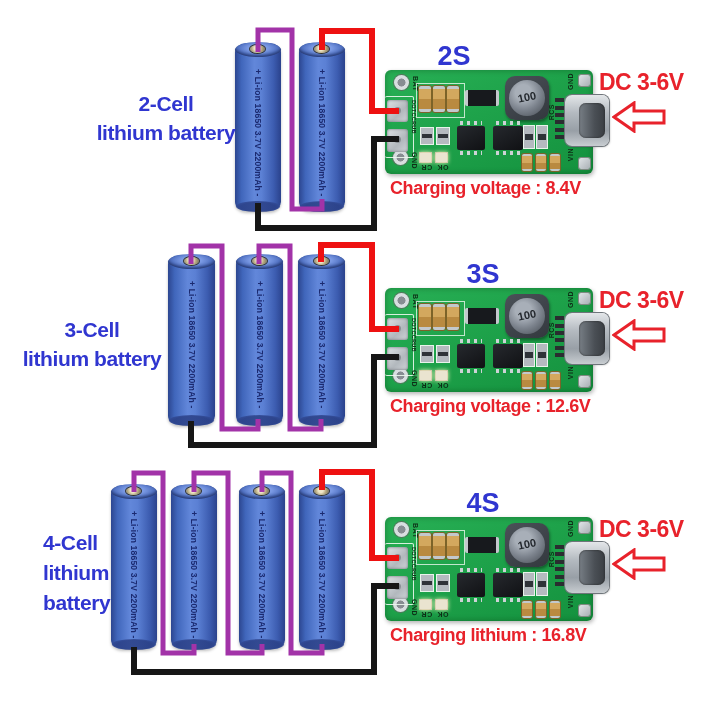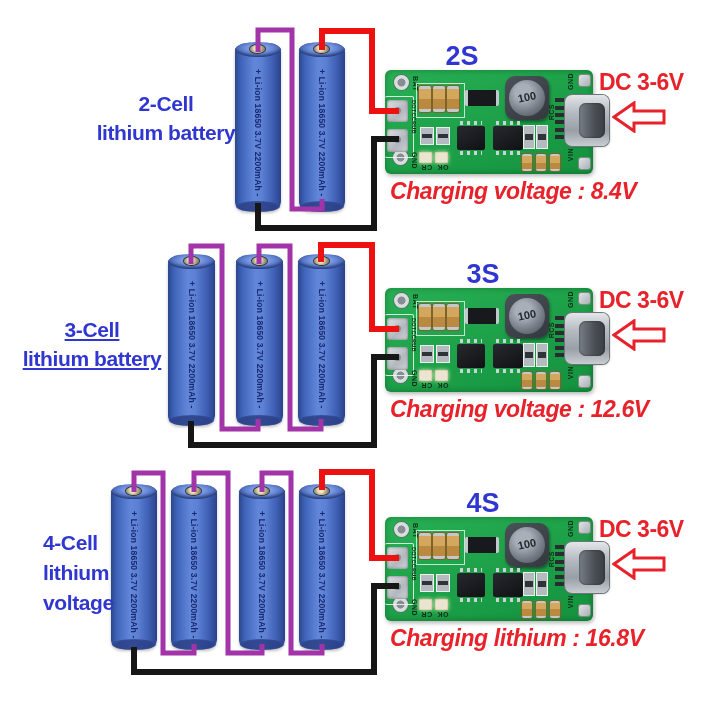--- a/index.html
+++ b/index.html
@@ -88,51 +88,51 @@
   .led.led1{left:35px}.led.led2{left:51px}
   .usb-pins{position:absolute;left:170px;top:28px;width:9px;height:45px;
     background:repeating-linear-gradient(180deg,#2a2d30 0 4px,rgba(0,0,0,0) 4px 7.5px);}
   .usb{position:absolute;left:180px;top:25px;width:44px;height:51px;border-radius:7px;
     background:linear-gradient(180deg,#e3e6e9 0%,#b4bac0 35%,#989fa6 70%,#c8cdd1 100%);
     box-shadow:0 0 0 1px #6f757b,1px 1px 2px rgba(0,0,0,.3);z-index:2;}
   .usb-open{position:absolute;right:4px;top:8px;width:26px;height:35px;border-radius:7px;
     background:linear-gradient(90deg,#787f86,#4a4f55 60%,#3a3e43);box-shadow:inset 0 0 2px #222;}
   .mod-s{position:absolute;left:73px;top:-29px;width:50px;text-align:center;
     font-size:27px;font-weight:bold;color:var(--blue-text,#3036d0);}
-  .m1 .mod-s{left:52px;}
+  .m1 .mod-s{left:44px;}
   .mod-dc{position:absolute;left:214px;top:-1px;font-size:23px;font-weight:bold;
     color:var(--red-text,#e8222b);white-space:nowrap;letter-spacing:-.5px;}
   .mod-arrow{position:absolute;left:227px;top:31px;}
   .mod-arrow path{fill:#ffffff;stroke:var(--red-text,#e8222b);stroke-width:3;stroke-linejoin:miter;}
-  .mod-cv{position:absolute;left:5px;top:108px;font-size:23px;font-weight:bold;
-    color:var(--red-text,#e8222b);white-space:nowrap;letter-spacing:-.4px;font-style:italic;}
+  .mod-cv{position:absolute;left:5px;top:108px;font-size:18px;font-weight:bold;
+    color:var(--red-text,#e8222b);white-space:nowrap;letter-spacing:-.4px;}
   
   .wires{position:absolute;left:0;top:0;z-index:5;pointer-events:none;}
   .wires polyline{fill:none;stroke-linecap:butt;stroke-linejoin:miter;}
   .w-purple{stroke:var(--wire-purple,#a233a8);stroke-width:5;}
   .w-red{stroke:var(--wire-red,#ee1111);stroke-width:6;}
   .w-black{stroke:var(--wire-black,#161616);stroke-width:6;}
 </style>
 </head>
 <body>
 
 <div class="stage">
 
   <div class="sec-label center" style="left:78px;top:89px;width:176px;">
     <div>2-Cell</div>
     <div>lithium battery</div>
   </div>
-  <div class="sec-label center" style="left:4px;top:315px;width:176px;text-decoration:underline;">
+  <div class="sec-label center" style="left:4px;top:315px;width:176px;">
     <div>3-Cell</div>
     <div>lithium battery</div>
   </div>
   <div class="sec-label" style="left:43px;top:528px;line-height:30px;">
     <div>4-Cell</div>
     <div>lithium</div>
-    <div>voltage</div>
+    <div>battery</div>
   </div>
 
   <div class="pack">
       <div class="battery" style="left: 235px; top: 43px; width: 46px; height: 168px;">
     <div class="bat-top">
       <i class="bat-btn"></i>
     </div>
     <div class="bat-text">+ Li-ion 18650 3.7V 2200mAh -</div>
     <div class="bat-bottom"></div>
   </div>

